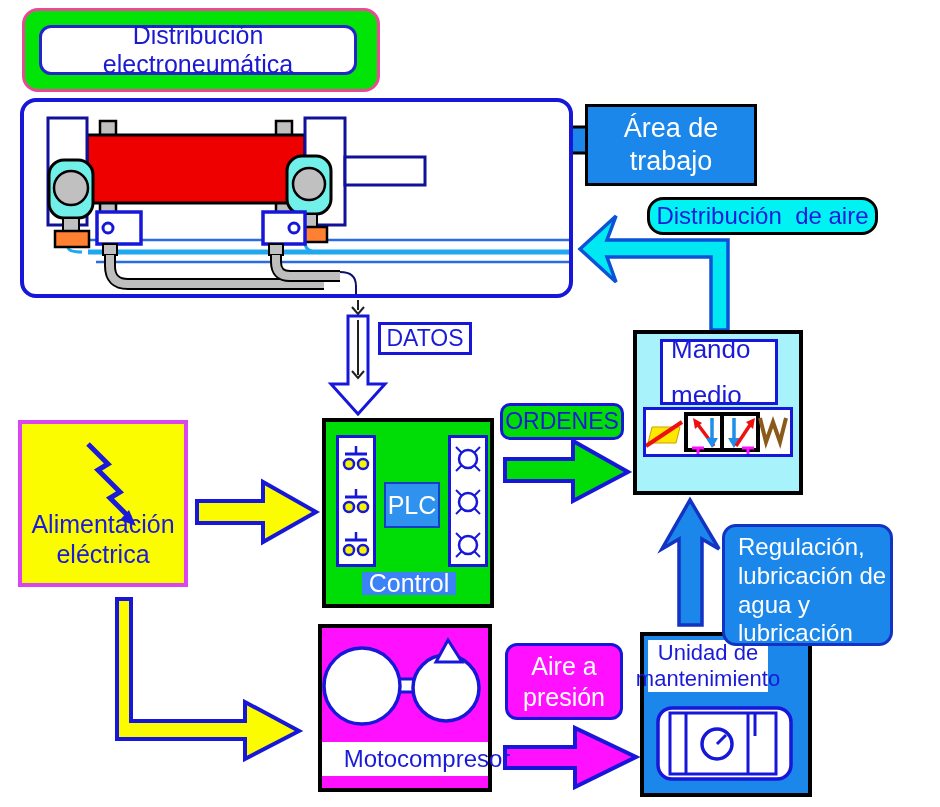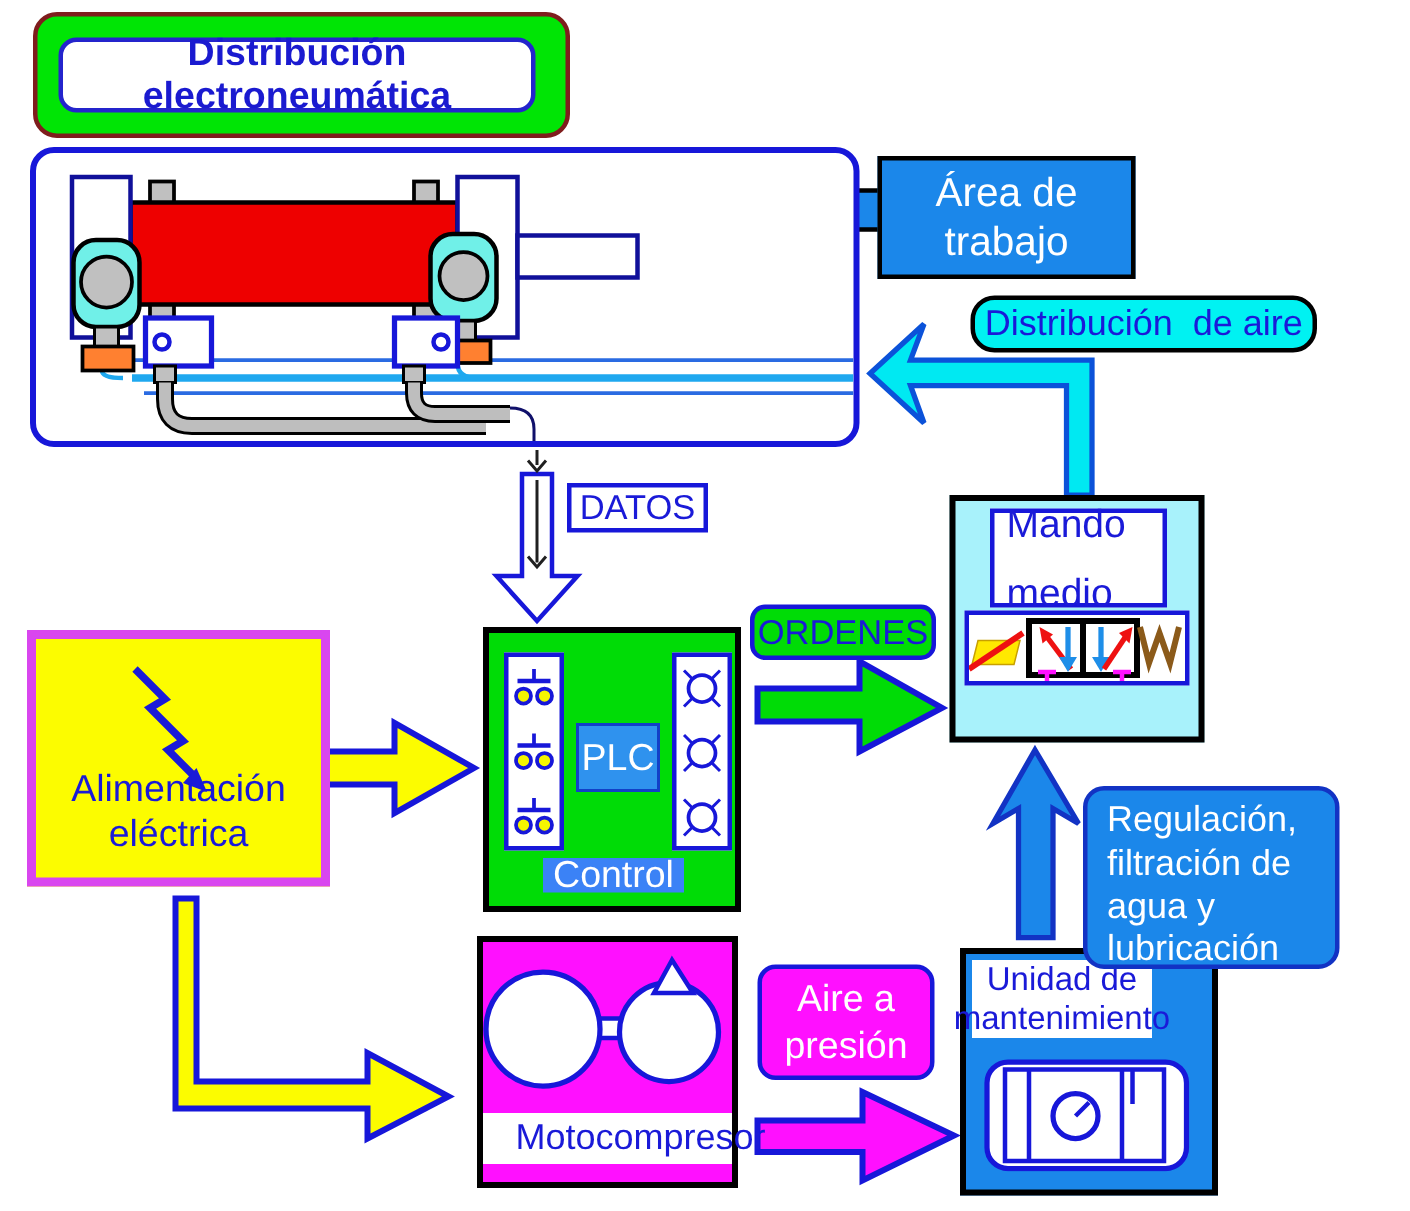--- a/index.html
+++ b/index.html
@@ -4,21 +4,21 @@
 <style>
   html,body{margin:0;padding:0;background:#ffffff;}
   .stage{position:relative;width:940px;height:807px;background:#ffffff;overflow:hidden;
          font-family:"Liberation Sans", sans-serif;}
   .abs{position:absolute;}
   .ctr{display:flex;align-items:center;justify-content:center;text-align:center;}
   .col{display:flex;flex-direction:column;align-items:center;justify-content:center;text-align:center;}
 
   
   .frame-title{left:22px;top:8px;width:352px;height:78px;background:#00E505;
-               border:3px solid #7f1d1d;border-radius:16px;font-weight:bold;}
+               border:3px solid #ec4899;border-radius:16px;}
   .title-inner{left:14px;top:14px;width:312px;height:44px;background:#ffffff;
                border:3px solid #2424CC;border-radius:12px;color:#1A1AD0;font-size:25px;}
 
   
   .work-area{left:20px;top:98px;width:545px;height:192px;background:#ffffff;
              border:4px solid #1717D9;border-radius:16px;}
 
   .lbl-area-trabajo{left:585px;top:104px;width:166px;height:76px;background:#1B87EA;
                     border:3px solid #000;color:#fff;font-size:27px;line-height:1.22;}
   .lbl-dist-aire{left:647px;top:197px;width:225px;height:32px;background:#00F2F2;
@@ -39,21 +39,21 @@
   .panel-left{left:10px;top:13px;width:34px;height:126px;background:#fff;border:3px solid #1717D9;}
   .plc-box{left:58px;top:60px;width:52px;height:42px;background:#2F92EE;border:2px solid #1240C8;
            color:#fff;font-size:25px;}
   .panel-right{left:122px;top:13px;width:34px;height:126px;background:#fff;border:3px solid #1717D9;}
   .control-label{left:36px;top:150px;width:94px;height:23px;background:#3b82f6;color:#fff;font-size:25px;}
 
   .lbl-ordenes{left:500px;top:403px;width:118px;height:31px;background:#00DC06;border:3px solid #1717D9;
                border-radius:10px;color:#1A1AD8;font-size:23px;}
 
   
-  .box-alim{left:18px;top:420px;width:162px;height:159px;background:#FCFC00;border:6px solid #d946ef;padding-left:28px;}
+  .box-alim{left:18px;top:420px;width:162px;height:159px;background:#FCFC00;border:4px solid #d946ef;}
   .alim-text{left:0;right:0;bottom:14px;color:#1A1AD8;font-size:25px;line-height:1.18;}
 
   
   .box-moto{left:318px;top:624px;width:166px;height:160px;background:#FF10FF;border:4px solid #000;}
   .moto-strip{left:0;right:0;top:114px;height:34px;background:#fff;color:#1A1AD8;font-size:24px;padding-left:44px;}
 
   .lbl-aire{left:505px;top:643px;width:112px;height:71px;background:#FF10FF;border:3px solid #1717D9;
             border-radius:12px;color:#fff;font-size:25px;line-height:1.22;}
 
   
@@ -284,18 +284,18 @@
       <line x1="30" y1="7" x2="30" y2="68" stroke="#1717D9" stroke-width="3"></line>
       <line x1="92" y1="7" x2="92" y2="68" stroke="#1717D9" stroke-width="3"></line>
       <line x1="99" y1="7" x2="99" y2="30" stroke="#1717D9" stroke-width="3"></line>
       <circle cx="61" cy="38" r="15" fill="#fff" stroke="#1717D9" stroke-width="3.5"></circle>
       <line x1="61" y1="38" x2="70" y2="29" stroke="#1717D9" stroke-width="3"></line>
     </svg>
   </div>
 
   <div class="abs box-regul">
     <div>Regulación,</div>
-    <div>filtración de</div>
+    <div>lubricación de</div>
     <div>agua y</div>
     <div>lubricación</div>
   </div>
 
 </div>
 
 </body></html>

